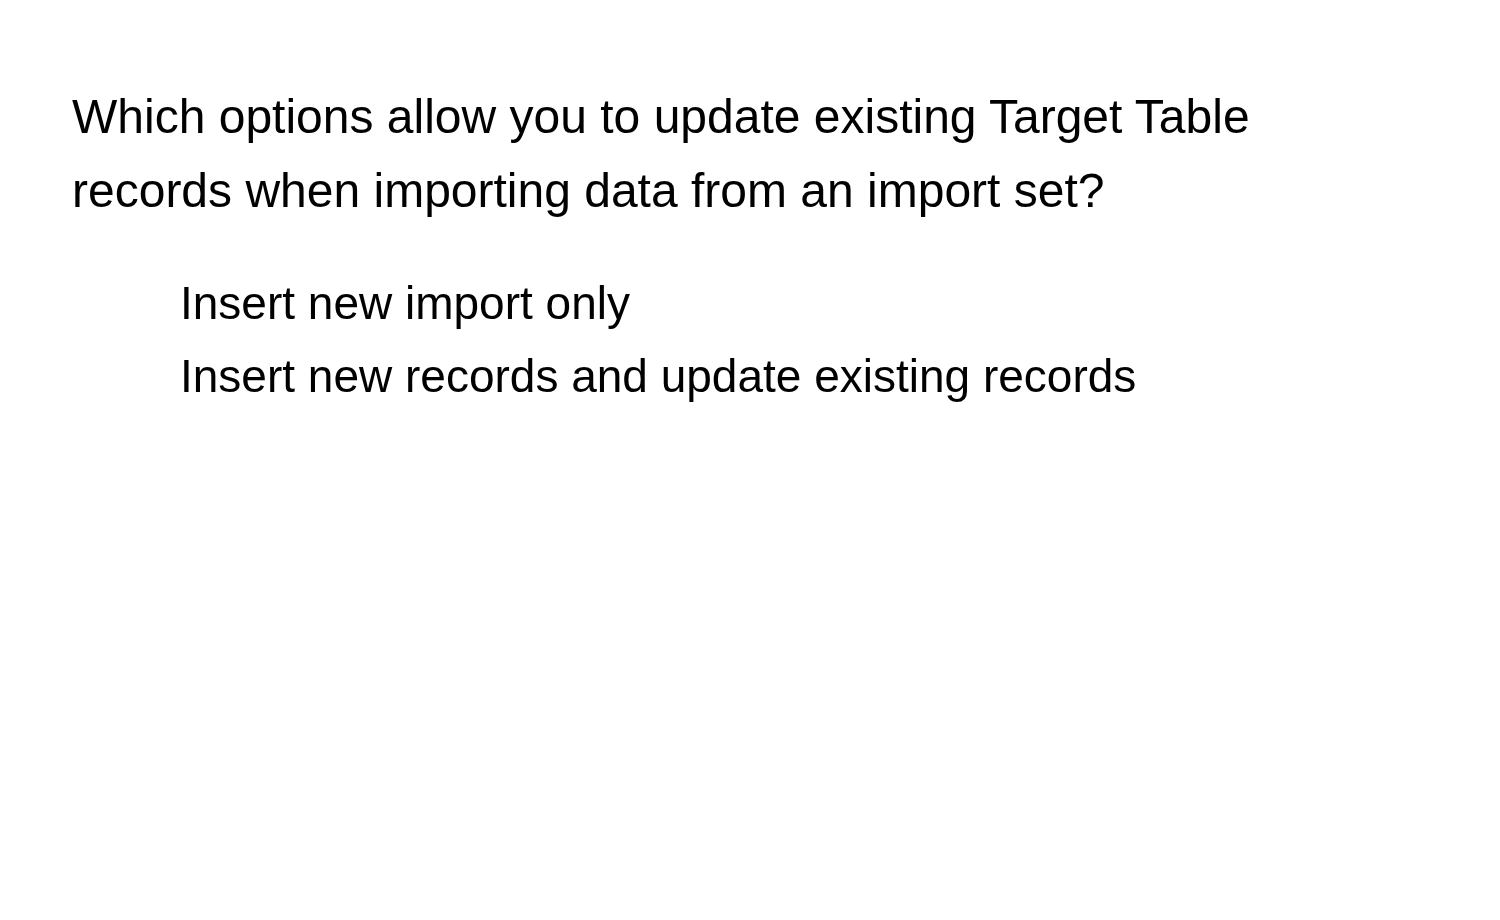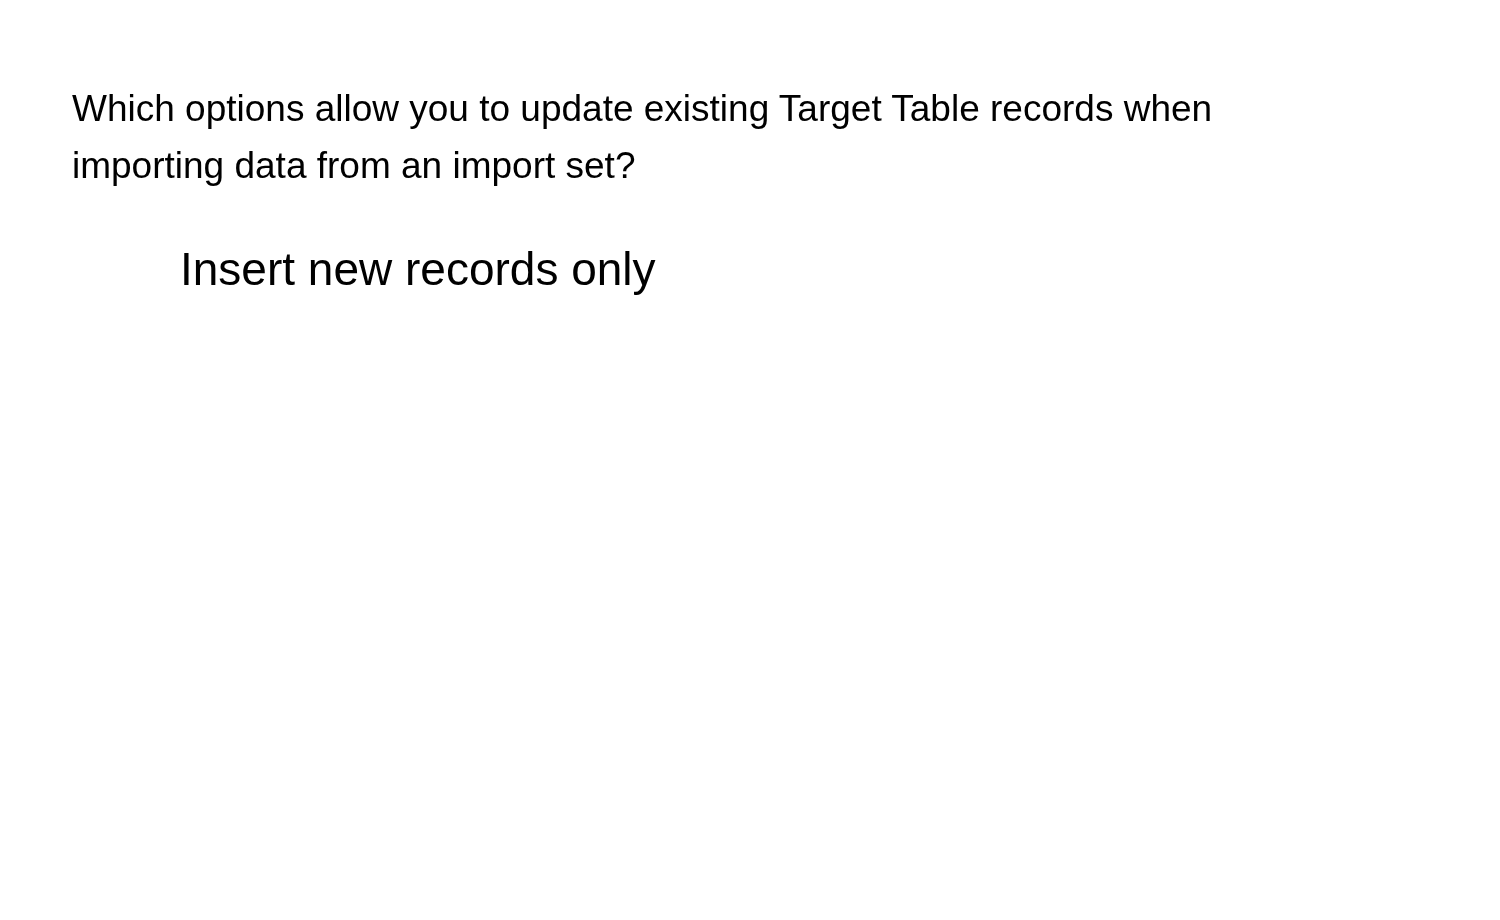--- a/index.html
+++ b/index.html
@@ -9,21 +9,21 @@
     }
     body {
       width: 1500px;
       height: 920px;
       background: #ffffff;
       font-family: -apple-system, BlinkMacSystemFont, "Segoe UI", Helvetica, Arial, sans-serif;
       color: #000000;
       padding: 80px 72px;
     }
     .question {
-      font-size: 37px;
+      font-size: 48px;
       line-height: 1.55;
       font-weight: 400;
       margin-bottom: 40px;
       max-width: 1200px;
     }
     .options {
       padding-left: 108px;
       max-width: 1200px;
     }
     .option {
@@ -32,14 +32,15 @@
       font-weight: 400;
       margin-bottom: 4px;
     }
   </style>
 </head>
 <body>
 
 <div class="question">Which options allow you to update existing Target Table records when importing data from an import set?</div>
 
 <div class="options">
-  <div class="option">Insert new records only</div>
+  <div class="option">Insert new import only</div>
+  <div class="option">Insert new records and update existing records</div>
 </div>
 
 </body></html>

